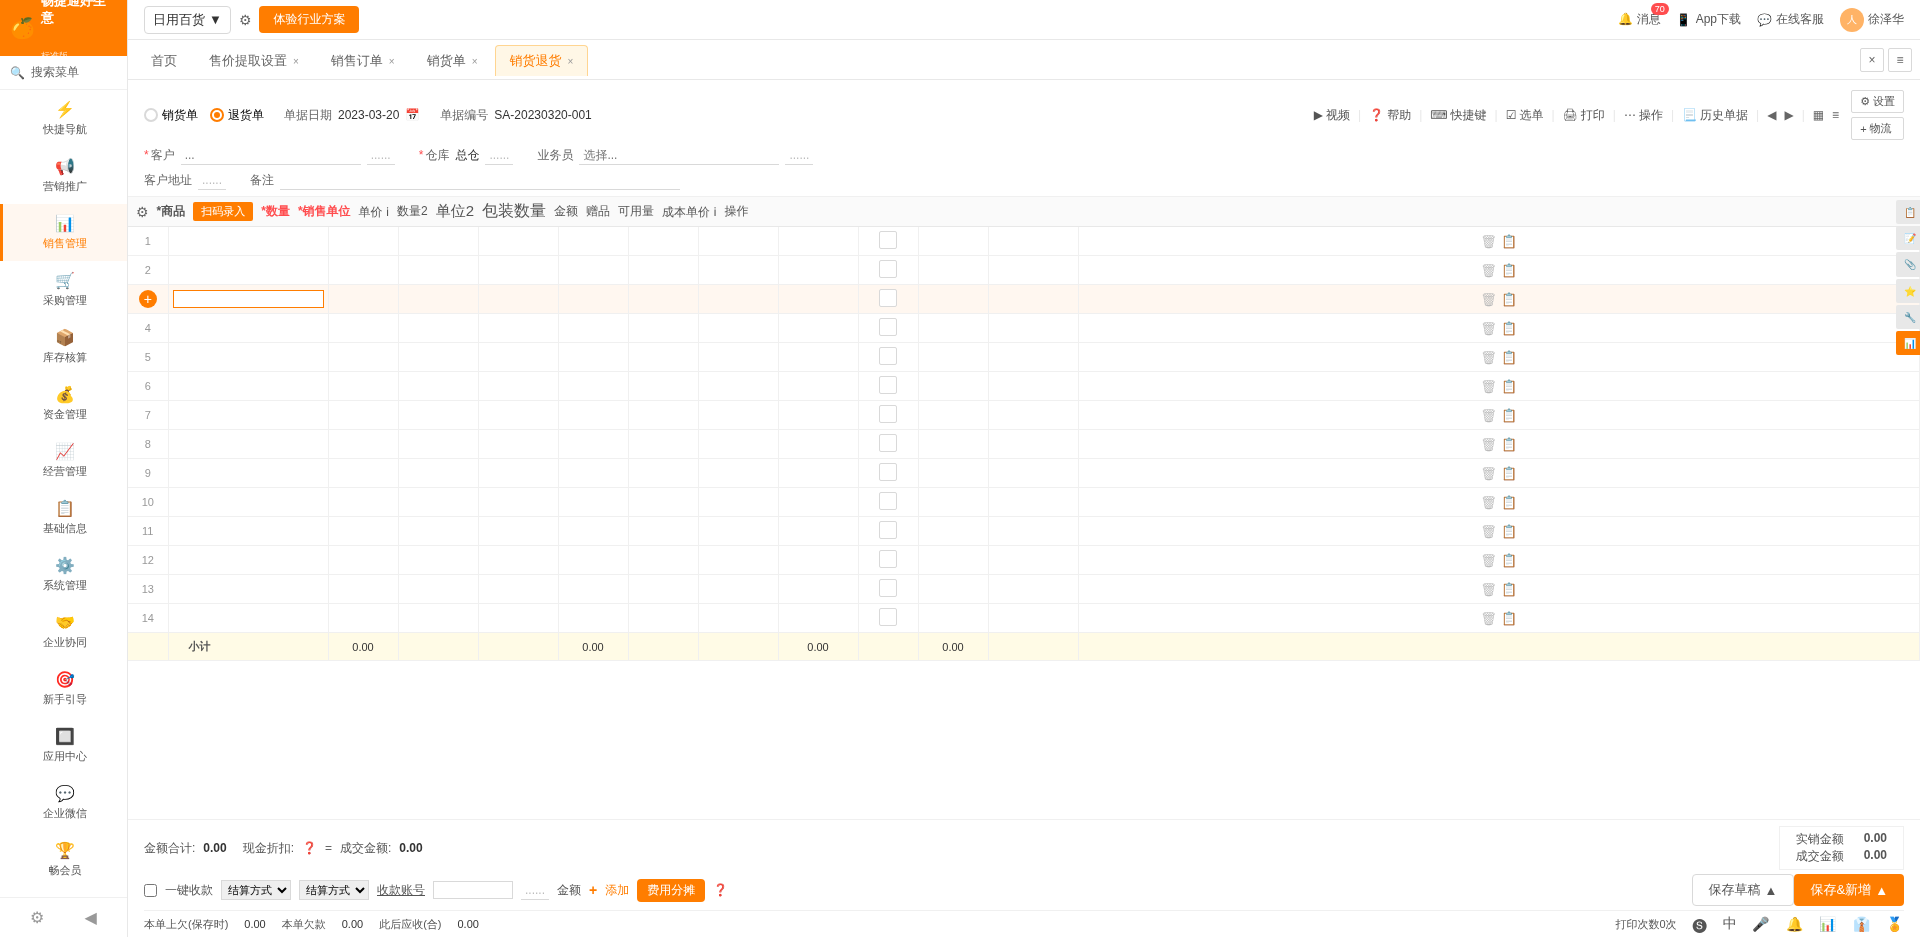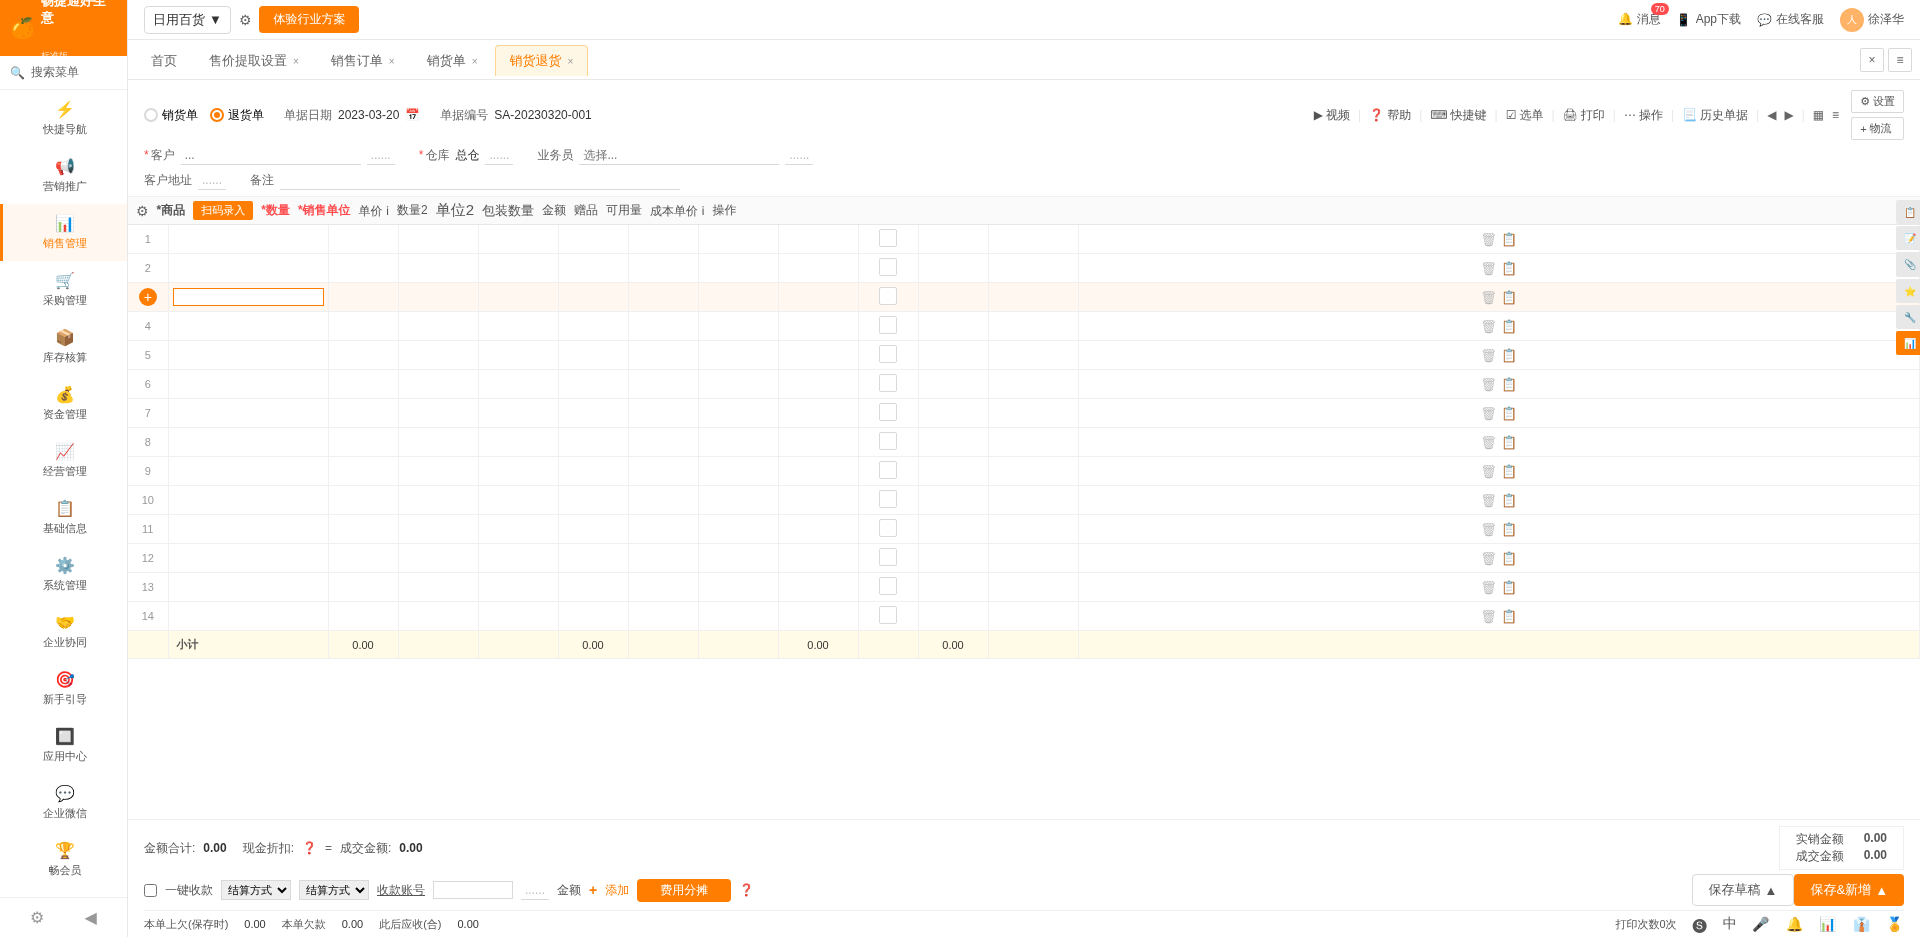--- a/index.html
+++ b/index.html
@@ -182,21 +182,21 @@
     
     ::-webkit-scrollbar { width: 6px; height: 6px; }
     ::-webkit-scrollbar-track { background: #f0f0f0; }
     ::-webkit-scrollbar-thumb { background: #ccc; border-radius: 3px; }
 
     .table-scroll { overflow-y: auto; flex: 1; }
     .content-area { flex: 1; display: flex; flex-direction: column; overflow: hidden; position: relative; }
 
     .fee-split-btn {
       background: #ff7d00; color: #fff; border: none; border-radius: 4px;
-      padding: 3px 23px; font-size: 12px; cursor: pointer;
+      padding: 3px 10px; font-size: 12px; cursor: pointer;
     }
     .question-icon { color: #bbb; cursor: pointer; }
     .minus-icon { color: #ff7d00; font-size: 14px; font-weight: bold; }
     .equals-icon { color: #666; }
     .add-icon-orange { color: #ff7d00; font-size: 14px; font-weight: bold; cursor: pointer; }
   </style>
 </head>
 <body>
 
 <div class="sidebar">
@@ -451,21 +451,21 @@
 
       <div style="display:flex; align-items:center; padding:4px 8px; background:#fafafa; border-bottom:1px solid #e8e8e8; gap:8px;">
         <span style="font-size:14px; color:#666; cursor:pointer;">⚙</span>
         <span style="color:#555; font-size:12px; font-weight:bold;">*商品</span>
         <button class="scan-input-btn">扫码录入</button>
         <span style="color:#ff4d4f; font-size:12px; font-weight:bold;">*数量</span>
         <span style="color:#ff4d4f; font-size:12px; font-weight:bold;">*销售单位</span>
         <span style="color:#555; font-size:12px;">单价 ℹ</span>
         <span style="color:#555; font-size:12px;">数量2</span>
         <span style="color:#555; font-size:15px;">单位2</span>
-        <span style="color:#555; font-size:13px;">包装数量</span>
+        <span style="color:#555; font-size:16px;">包装数量</span>
         <span style="color:#555; font-size:12px;">金额</span>
         <span style="color:#555; font-size:12px;">赠品</span>
         <span style="color:#555; font-size:12px;">可用量</span>
         <span style="color:#555; font-size:12px;">成本单价 ℹ</span>
         <span style="color:#555; font-size:12px;">操作</span>
       </div>
 
       <div class="table-scroll">
         <table class="data-table">
           <colgroup>
@@ -694,21 +694,21 @@
                 <td></td>
                 <td></td>
                 <td><span class="checkbox-cell"></span></td>
                 <td></td>
                 <td></td>
                 <td><span class="action-icon">🗑</span><span class="action-icon">📋</span></td>
               </tr>
 
             <tr style="background:#fffbe6;">
               <td></td>
-              <td style="text-align:left; padding-left:8px; font-weight:bold; color:#555;">小计</td>
+              <td style="text-align:left; padding-left:20px; font-weight:bold; color:#555;">小计</td>
               <td style="color:#333;">0.00</td>
               <td></td>
               <td></td>
               <td style="color:#333;">0.00</td>
               <td></td>
               <td></td>
               <td style="color:#333;">0.00</td>
               <td></td>
               <td style="color:#333;">0.00</td>
               <td></td>

